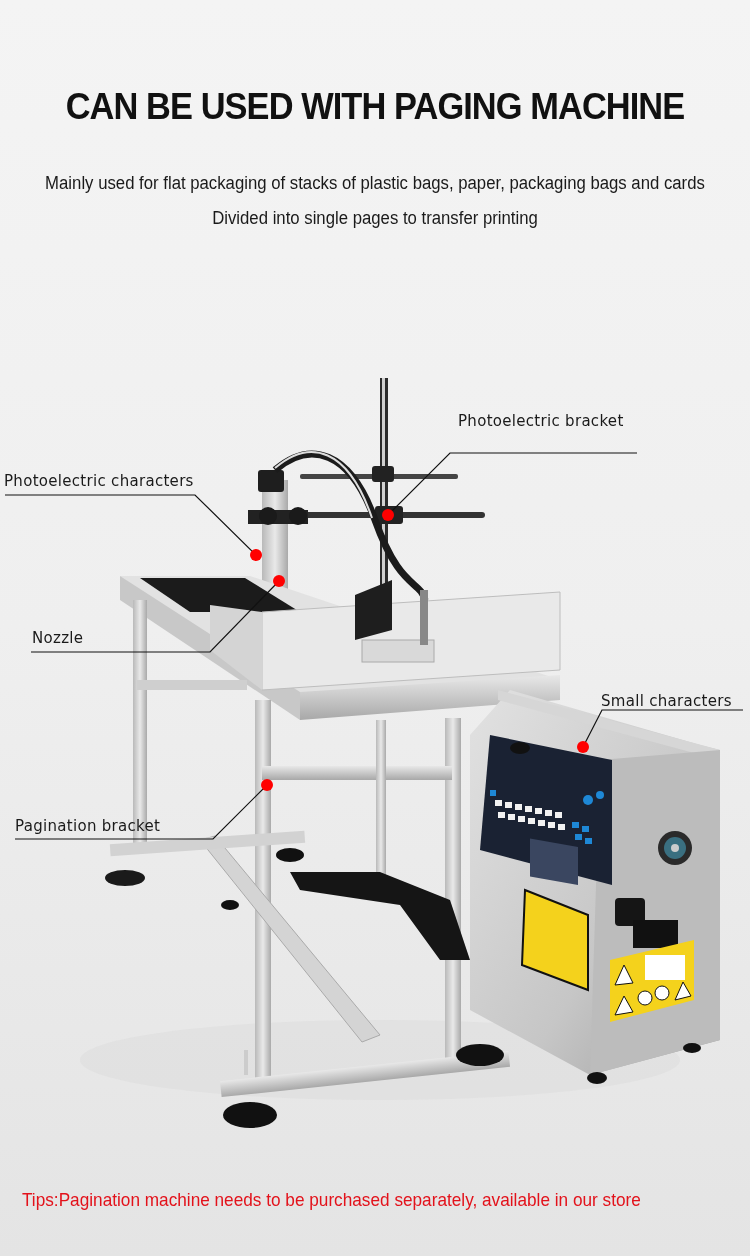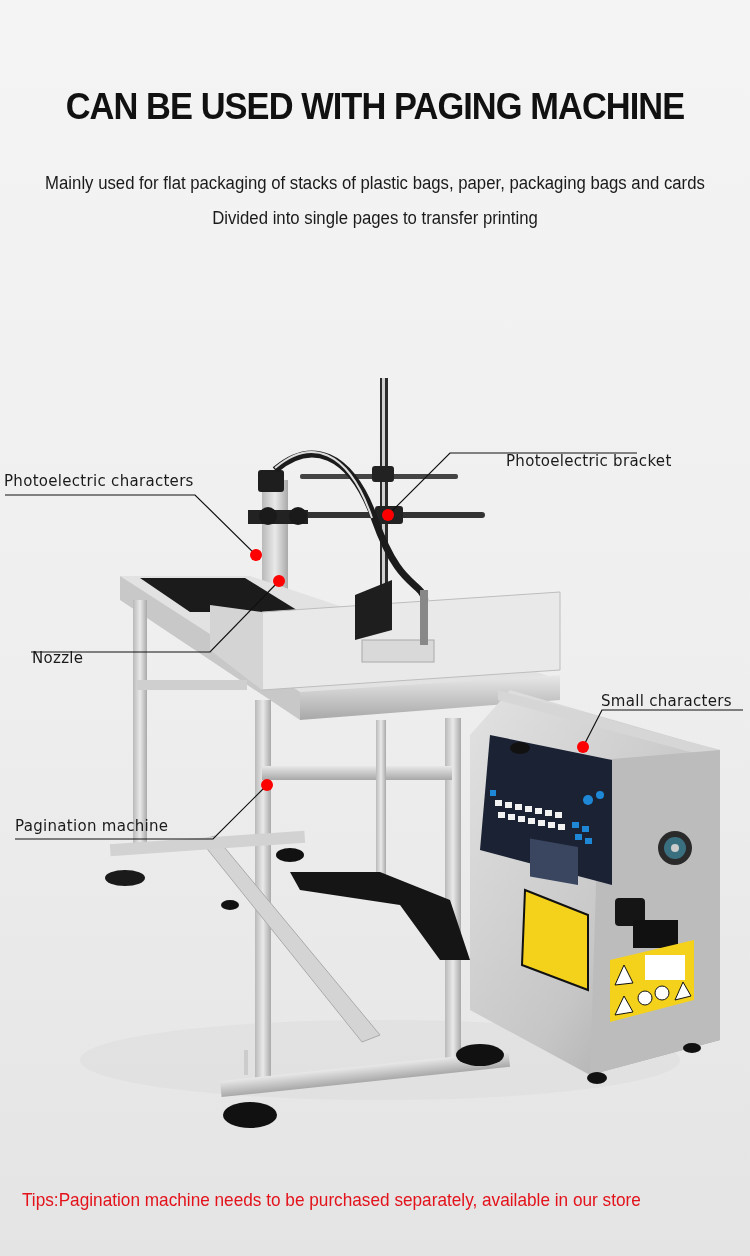--- a/index.html
+++ b/index.html
@@ -157,19 +157,19 @@
 
   <g fill="#ff0000">
     <circle cx="388" cy="515" r="6"></circle>
     <circle cx="256" cy="555" r="6"></circle>
     <circle cx="279" cy="581" r="6"></circle>
     <circle cx="583" cy="747" r="6"></circle>
     <circle cx="267" cy="785" r="6"></circle>
   </g>
 </svg>
 
-<div class="callout" style="left:458px;top:452px;margin-left:48px;">Photoelectric bracket</div>
+<div class="callout" style="left:458px;top:412px;">Photoelectric bracket</div>
 <div class="callout" style="left:4px;top:472px;">Photoelectric characters</div>
-<div class="callout" style="left:32px;top:629px;margin-top:20px;">Nozzle</div>
+<div class="callout" style="left:32px;top:629px;">Nozzle</div>
 <div class="callout" style="left:601px;top:692px;">Small characters</div>
-<div class="callout" style="left:15px;top:817px;">Pagination machine</div>
+<div class="callout" style="left:15px;top:817px;">Pagination bracket</div>
 
 <div class="tips">Tips:Pagination machine needs to be purchased separately, available in our store</div>
 
 </body></html>

